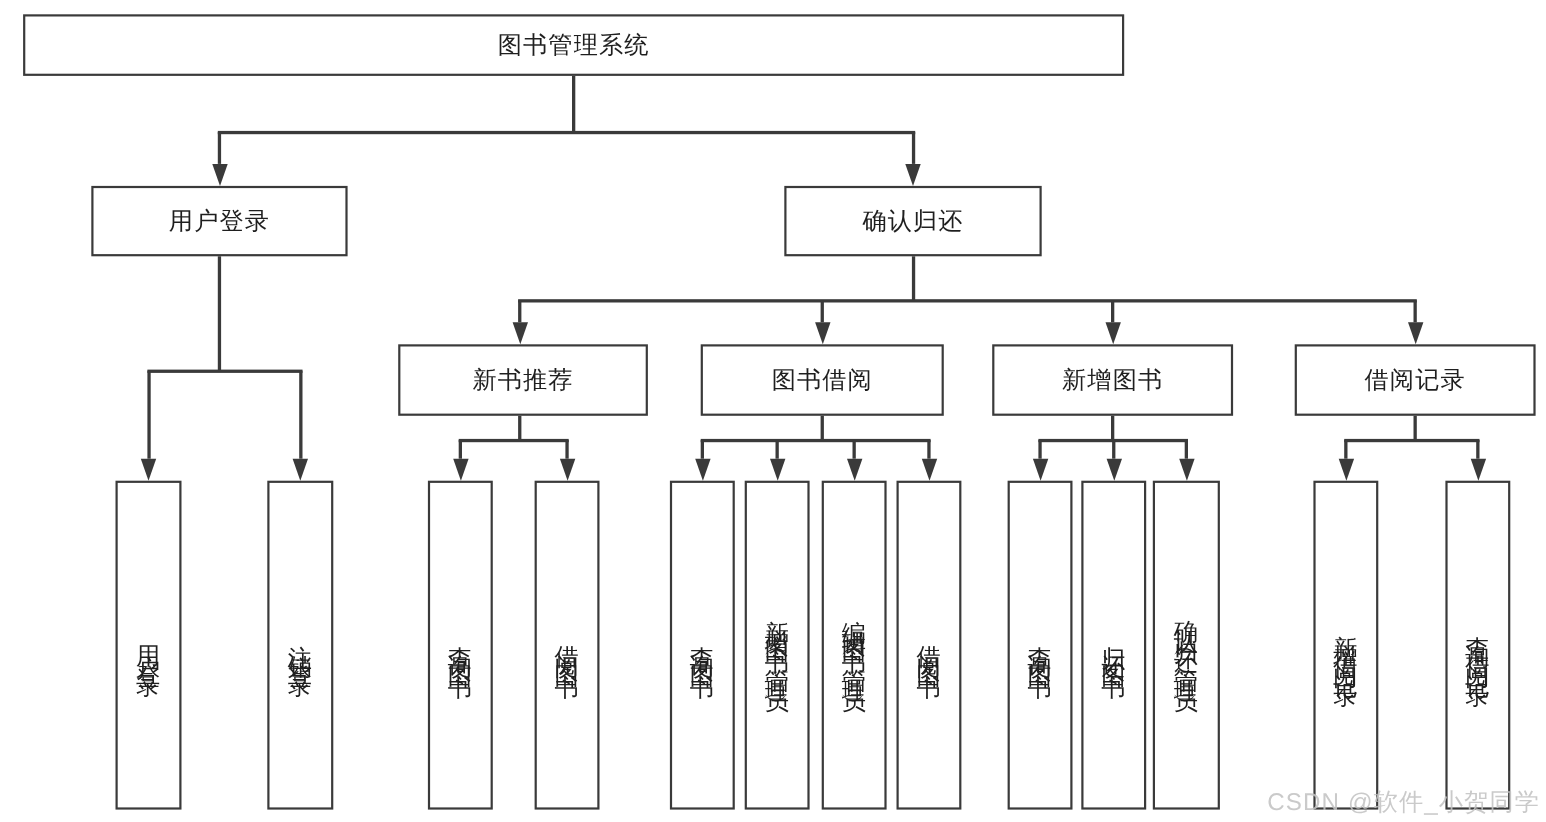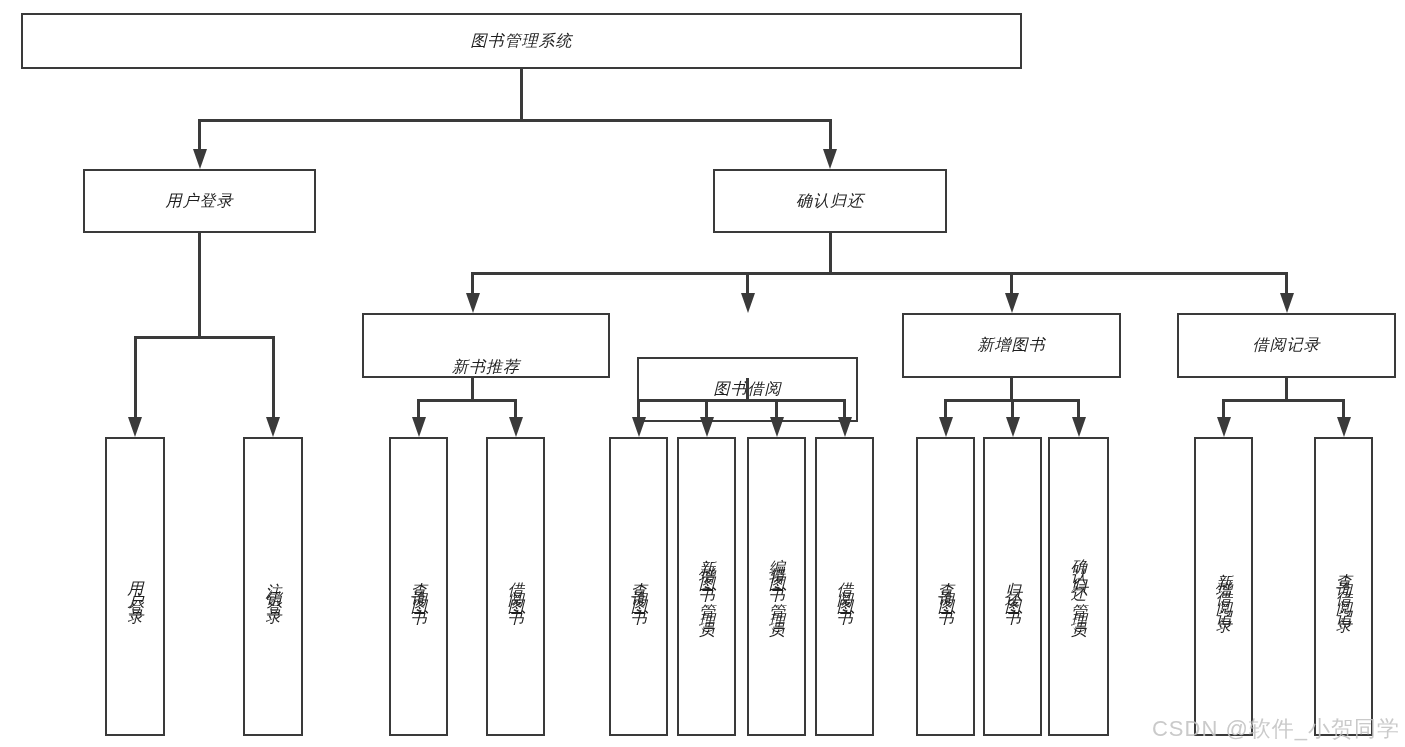--- a/index.html
+++ b/index.html
@@ -10,23 +10,22 @@
   body{font-family:"Liberation Sans","DejaVu Sans",sans-serif;}
   #canvas{
     position:relative;width:1405px;height:747px;overflow:hidden;background:var(--bg);
   }
   .node{
     position:absolute;box-sizing:border-box;background:var(--fill);
     border:2.5px solid var(--border);
     display:flex;align-items:center;justify-content:center;
   }
   .node .label{
-    color:var(--text);font-size:16px;line-height:1.15;letter-spacing:1px;
+    color:var(--text);font-size:22px;line-height:1.15;letter-spacing:1px;
     white-space:nowrap;
-    font-style:italic;
   }
   .node.v .label{
     writing-mode:vertical-rl;text-orientation:upright;letter-spacing:9px;white-space:normal;
   }
   .edge{position:absolute;background:var(--line);}
   .arrow{
     position:absolute;width:0;height:0;
     border-left:7px solid transparent;border-right:7px solid transparent;
     border-top:20px solid var(--line);
   }
@@ -42,24 +41,24 @@
   <div id="nodes-layer">
       <div class="node h" style="left: 21px; top: 13px; width: 1001px; height: 56px;">
         <span class="label">图书管理系统</span>
       </div>
       <div class="node h" style="left: 83px; top: 169px; width: 233px; height: 64px;">
         <span class="label">用户登录</span>
       </div>
       <div class="node h" style="left: 713px; top: 169px; width: 234px; height: 64px;">
         <span class="label">确认归还</span>
       </div>
-      <div class="node h" style="left: 362px; top: 313px; width: 248px; height: 65px; align-items: flex-end;">
+      <div class="node h" style="left: 362px; top: 313px; width: 227px; height: 65px;">
         <span class="label">新书推荐</span>
       </div>
-      <div class="node h" style="left: 637px; top: 313px; width: 221px; height: 65px; margin-top: 44px;">
+      <div class="node h" style="left: 637px; top: 313px; width: 221px; height: 65px;">
         <span class="label">图书借阅</span>
       </div>
       <div class="node h" style="left: 902px; top: 313px; width: 219px; height: 65px;">
         <span class="label">新增图书</span>
       </div>
       <div class="node h" style="left: 1177px; top: 313px; width: 219px; height: 65px;">
         <span class="label">借阅记录</span>
       </div>
       <div class="node v" style="left: 105px; top: 437px; width: 60px; height: 299px;">
         <span class="label">用户登录</span>

